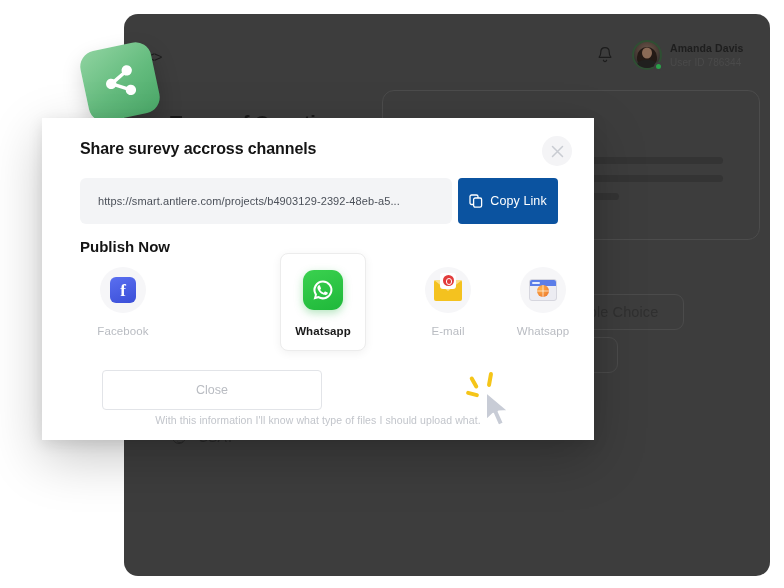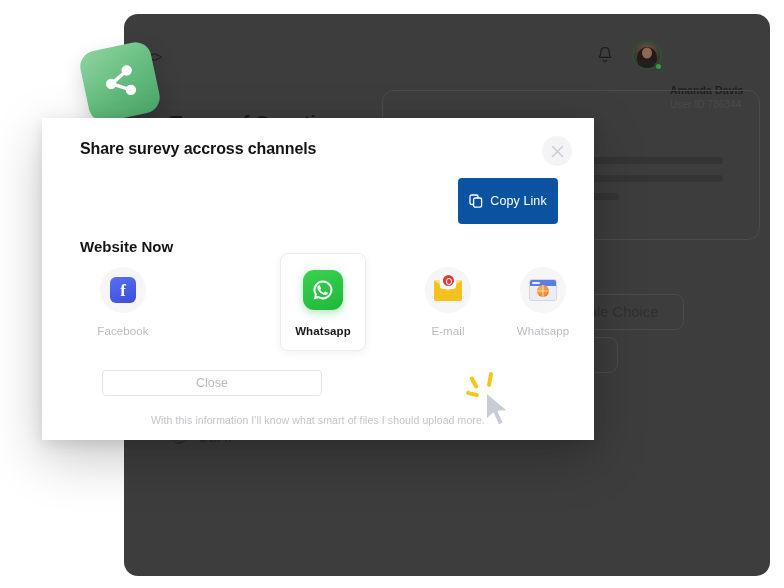--- a/index.html
+++ b/index.html
@@ -55,21 +55,21 @@
     position:absolute; left:50%; bottom:-3px; transform:translateX(-50%);
     width:22px;height:11px;border-radius:8px 8px 0 0;
     background:#20201e;
   }
   .presence {
     position:absolute; right:-1px; bottom:-1px;
     width:9px;height:9px;border-radius:50%;
     background:#2aa24a; border:2px solid #3d3d3d;
   }
   .user-meta { position:absolute; left:546px; top:28px; }
-  .user-name { font-size:10.5px; color:#1e1e1e; font-weight:700; letter-spacing:.1px;margin-top:42px; }
+  .user-name { font-size:10.5px; color:#1e1e1e; font-weight:700; letter-spacing:.1px; }
   .user-id { font-size:10px; color:#4a4a4a; margin-top:3px; letter-spacing:.1px; }
 
   .section-title {
     position:absolute; left:46px; top:98px;
     font-size:20px; font-weight:700; color:#1a1a1a; letter-spacing:-.2px;
   }
   .right-card {
     position:absolute; left:258px; top:76px; width:378px; height:150px;
     border:1px solid #4c4c4c; border-radius:12px;
   }
@@ -177,21 +177,21 @@
   .globe{
     position:absolute;left:50%;top:11px;transform:translate(-50%,-50%);
     width:12px;height:12px;border-radius:50%;
     background:radial-gradient(circle at 35% 32%,#ffb04a,#e9702a);
   }
   .globe::before{content:"";position:absolute;left:50%;top:0;transform:translateX(-50%);width:1px;height:100%;background:rgba(255,255,255,.65);}
   .globe::after{content:"";position:absolute;top:50%;left:0;transform:translateY(-50%);width:100%;height:1px;background:rgba(255,255,255,.65);}
 
   .actions { position:absolute; left:60px; top:252px; width:444px; height:34px; }
   .btn-close {
-    position:absolute; left:0; top:0; width:220px; height:26px;
+    position:absolute; left:0; top:0; width:220px; height:40px;
     border:1px solid #e2e4e8; border-radius:4px; background:#fff;
     display:flex;align-items:center;justify-content:center;
     font-size:12.5px; color:#b9bcc2; cursor:pointer;
   }
   .btn-share {
     position:absolute; right:0; top:0; width:216px; height:34px;
     background:#0b53a0; border-radius:4px;
     display:flex;align-items:center;justify-content:center;
     font-size:12.5px; color:#fff; cursor:pointer; letter-spacing:.1px;
   }
@@ -284,32 +284,33 @@
 
     <div class="modal-title">Share surevy accross channels</div>
 
     <div class="close-btn">
       <svg width="13" height="13" viewBox="0 0 13 13" fill="none">
         <path d="M1.5 1.5 11.5 11.5M11.5 1.5 1.5 11.5" stroke="#c9ccd2" stroke-width="1.5" stroke-linecap="round"></path>
       </svg>
     </div>
 
     <div class="link-row">
+      <div class="link-field" title="https://smart.antlere.com/projects/b4903129-2392-48eb-a5...">https://smart.antlere.com/projects/b4903129-2392-48eb-a5...</div>
       <div class="copy-btn">
         <span>
           <svg width="14" height="14" viewBox="0 0 14 14" fill="none">
             <rect x="1" y="1" width="8" height="9.5" rx="1.6" stroke="#ffffff" stroke-width="1.3"></rect>
             <rect x="4.6" y="4" width="8" height="9.2" rx="1.6" fill="#0b53a0" stroke="#ffffff" stroke-width="1.3"></rect>
           </svg>
         </span>
         <span>Copy Link</span>
       </div>
     </div>
 
-    <div class="publish-label">Website Now</div>
+    <div class="publish-label">Publish Now</div>
 
     <div class="channels">
 
       <div class="channel" style="left:0;">
         <span class="ch-badge">
           <span class="sq sq-fb">f</span>
         </span>
         <span class="ch-label">Facebook</span>
       </div>
 
@@ -347,21 +348,21 @@
           </span>
         </span>
         <span class="ch-label">Whatsapp</span>
       </div>
     </div>
 
     <div class="actions">
       <div class="btn-close">Close</div>
     </div>
 
-    <div class="footer-note">With this information I'll know what smart of files I should upload more.</div>
+    <div class="footer-note">With this information I'll know what type of files I should upload what.</div>
   </div>
 
   <div class="click-fx">
     <span class="ray" style="left:6px;  top:8px;  width:4px; height:13px; transform:rotate(-30deg);"></span>
     <span class="ray" style="left:22px; top:4px;  width:4px; height:15px; transform:rotate(10deg);"></span>
     <span class="ray" style="left:0px;  top:24px; width:13px;height:4px;  transform:rotate(14deg);"></span>
     <svg class="cursor-arrow" width="34" height="38" viewBox="0 0 34 38" fill="none">
       <path d="M2 2 2 30.5 9.2 23.8 14.4 35.6 19.8 33.2 14.6 21.6 24.6 21z" fill="#c8ccd6" stroke="#ffffff" stroke-width="2" stroke-linejoin="round"></path>
     </svg>
   </div>

